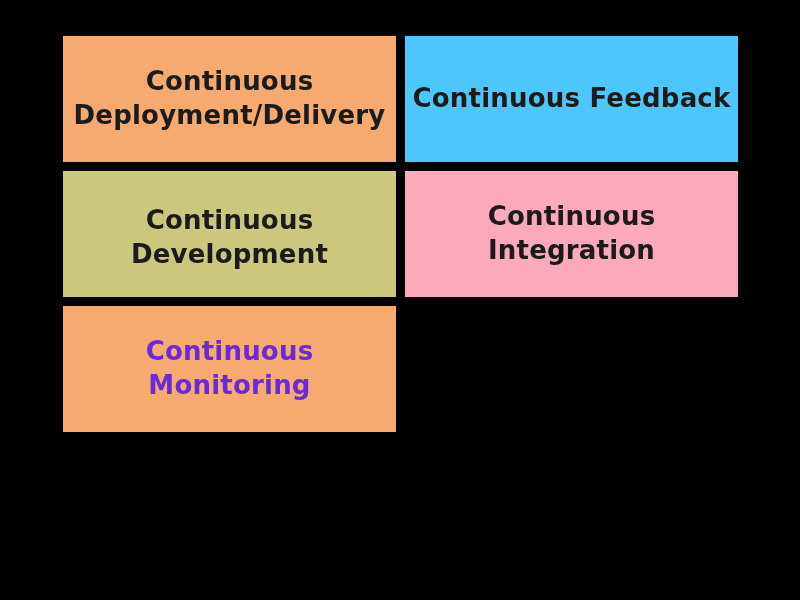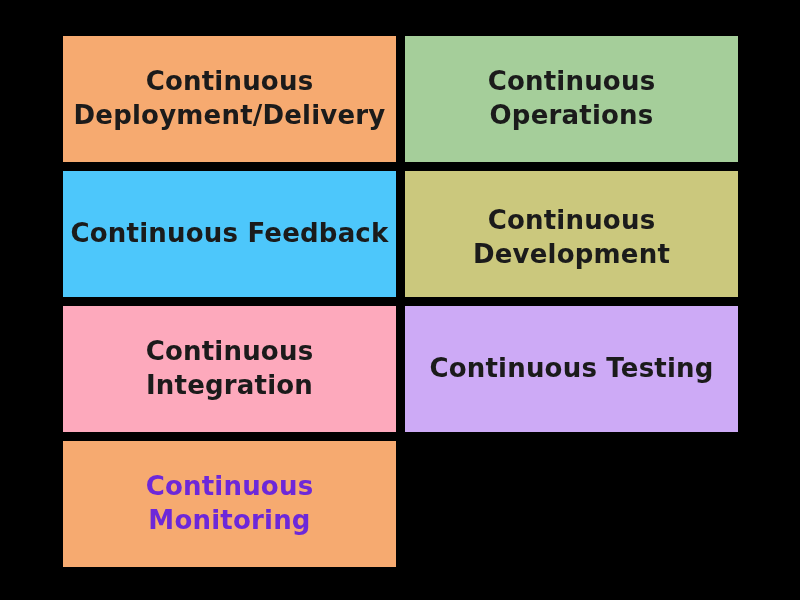--- a/index.html
+++ b/index.html
@@ -45,39 +45,33 @@
 </style>
 </head>
 <body style="background: rgb(0, 0, 0);">
 
 <div class="board">
 
   <div class="tile" style="background: rgb(246, 170, 112);">
     <span class="tile-label" style="color: rgb(27, 27, 27);">Continuous Deployment/Delivery</span>
   </div>
 
-  <div class="tile" style="background: rgb(165, 206, 154);">
-    <span class="tile-label" style="color: rgb(27, 27, 27);">Continuous Operations</span>
-  </div>
 
   <div class="tile" style="background: rgb(77, 199, 251);">
     <span class="tile-label" style="color: rgb(27, 27, 27);">Continuous Feedback</span>
   </div>
 
   <div class="tile" style="background: rgb(203, 200, 125);">
     <span class="tile-label" style="color: rgb(27, 27, 27); margin-top: 8px;">Continuous Development</span>
   </div>
 
   <div class="tile" style="background: rgb(253, 169, 188);">
     <span class="tile-label" style="color: rgb(27, 27, 27);">Continuous Integration</span>
   </div>
 
-  <div class="tile" style="background: rgb(205, 170, 246);">
-    <span class="tile-label" style="color: rgb(27, 27, 27);">Continuous Testing</span>
-  </div>
 
   <div class="tile" style="background: rgb(246, 170, 112);">
     <span class="tile-label" style="color: #6d28d9;">Continuous Monitoring</span>
   </div>
 
   <div class="tile empty-cell"></div>
 
 </div>
 
 </body></html>

